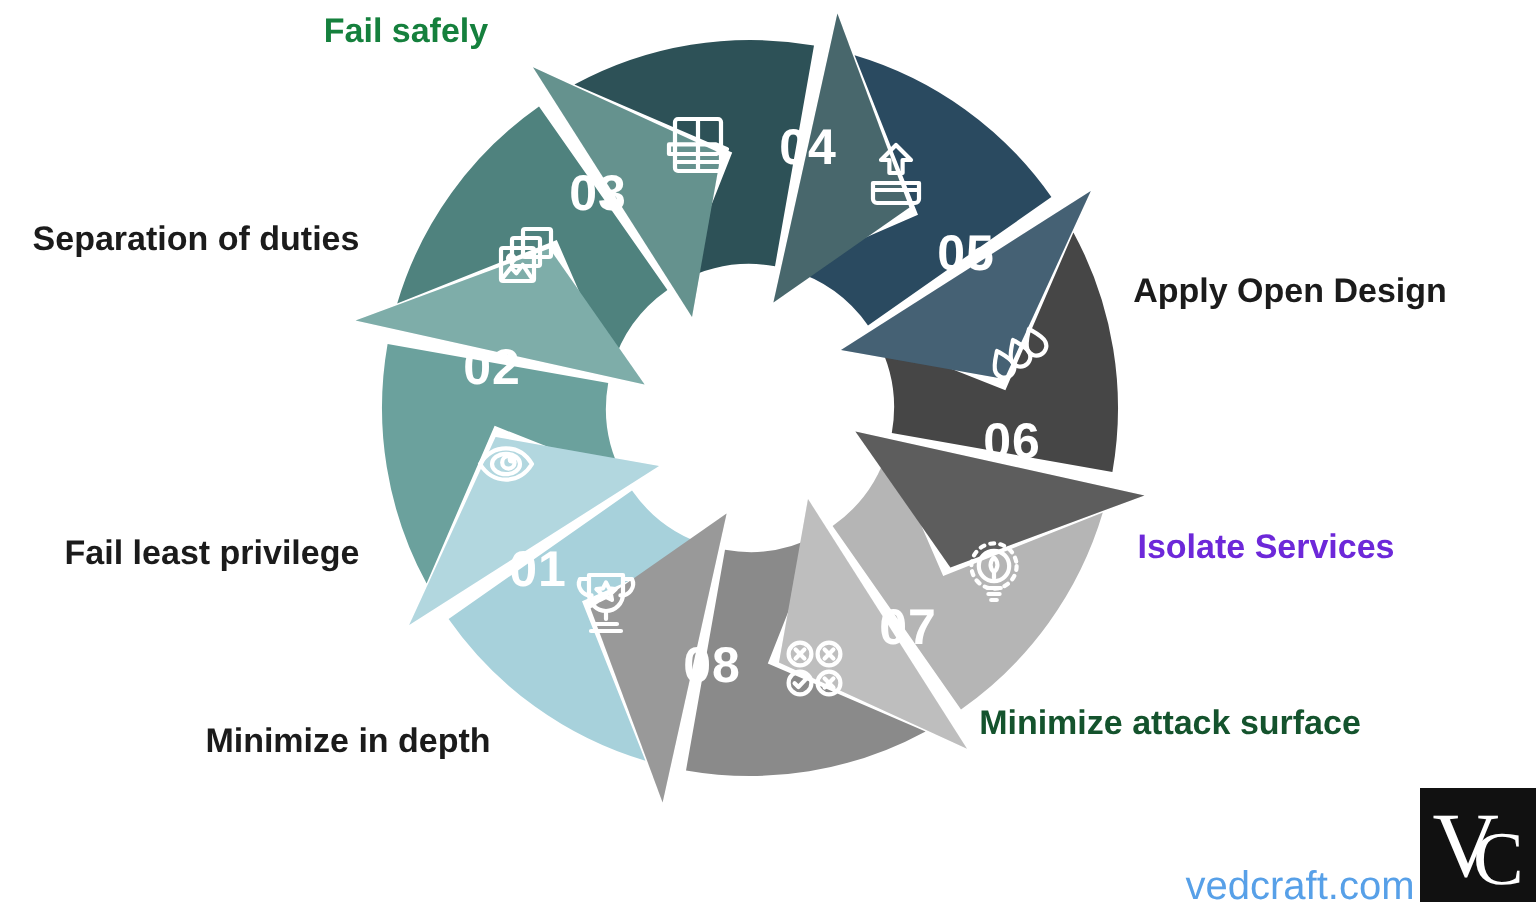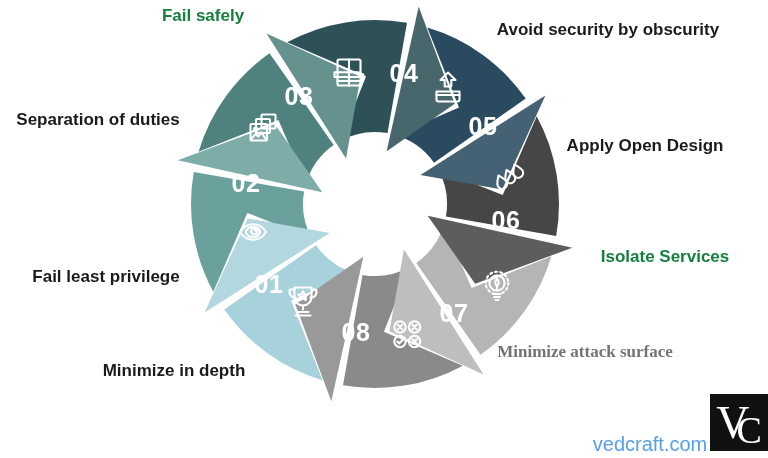--- a/index.html
+++ b/index.html
@@ -109,27 +109,26 @@
         <circle cx="29.5" cy="29.5" r="5.7"></circle>
         <path d="M12.8 12.8l4.4 4.4m0-4.4l-4.4 4.4"></path>
         <path d="M27.3 12.8l4.4 4.4m0-4.4l-4.4 4.4"></path>
         <path d="M27.3 27.3l4.4 4.4m0-4.4l-4.4 4.4"></path>
         <path d="M12.3 29.6l1.9 1.9 4-4.2"></path>
       </g>
       <text x="356" y="341" text-anchor="middle" font-size="25" fill="#ffffff">08</text>
     </svg>
 
   <div class="seg-label" style="left: 203px; top: 16px; color: #15803d;">Fail safely</div>
-  <div class="seg-label" style="left: 608px; top: 30px; color: rgb(27, 27, 27);">Avoid security by obscurity</div>
   <div class="seg-label" style="left: 98px; top: 120px; color: rgb(27, 27, 27);">Separation of duties</div>
   <div class="seg-label" style="left: 645px; top: 146px; color: rgb(27, 27, 27);">Apply Open Design</div>
   <div class="seg-label" style="left: 106px; top: 277px; color: rgb(27, 27, 27);">Fail least privilege</div>
-  <div class="seg-label" style="left: 633px; top: 257px; color: #15803d; margin-left: 32px;">Isolate Services</div>
+  <div class="seg-label" style="left: 633px; top: 274px; color: #6d28d9;">Isolate Services</div>
   <div class="seg-label" style="left: 174px; top: 371px; color: rgb(27, 27, 27);">Minimize in depth</div>
-  <div class="seg-label" style="left: 585px; top: 352px; color: #737373; font-family: Liberation Serif, serif;">Minimize attack surface</div>
+  <div class="seg-label" style="left: 585px; top: 362px; color: #14532d;">Minimize attack surface</div>
 
   <div class="site-link" style="color: rgb(87, 160, 232);">vedcraft.com</div>
 
   <div class="logo" style="background: rgb(17, 17, 17);">
     <span class="v">V</span>
     <span class="c">C</span>
   </div>
 </div>
 
 </body></html>

